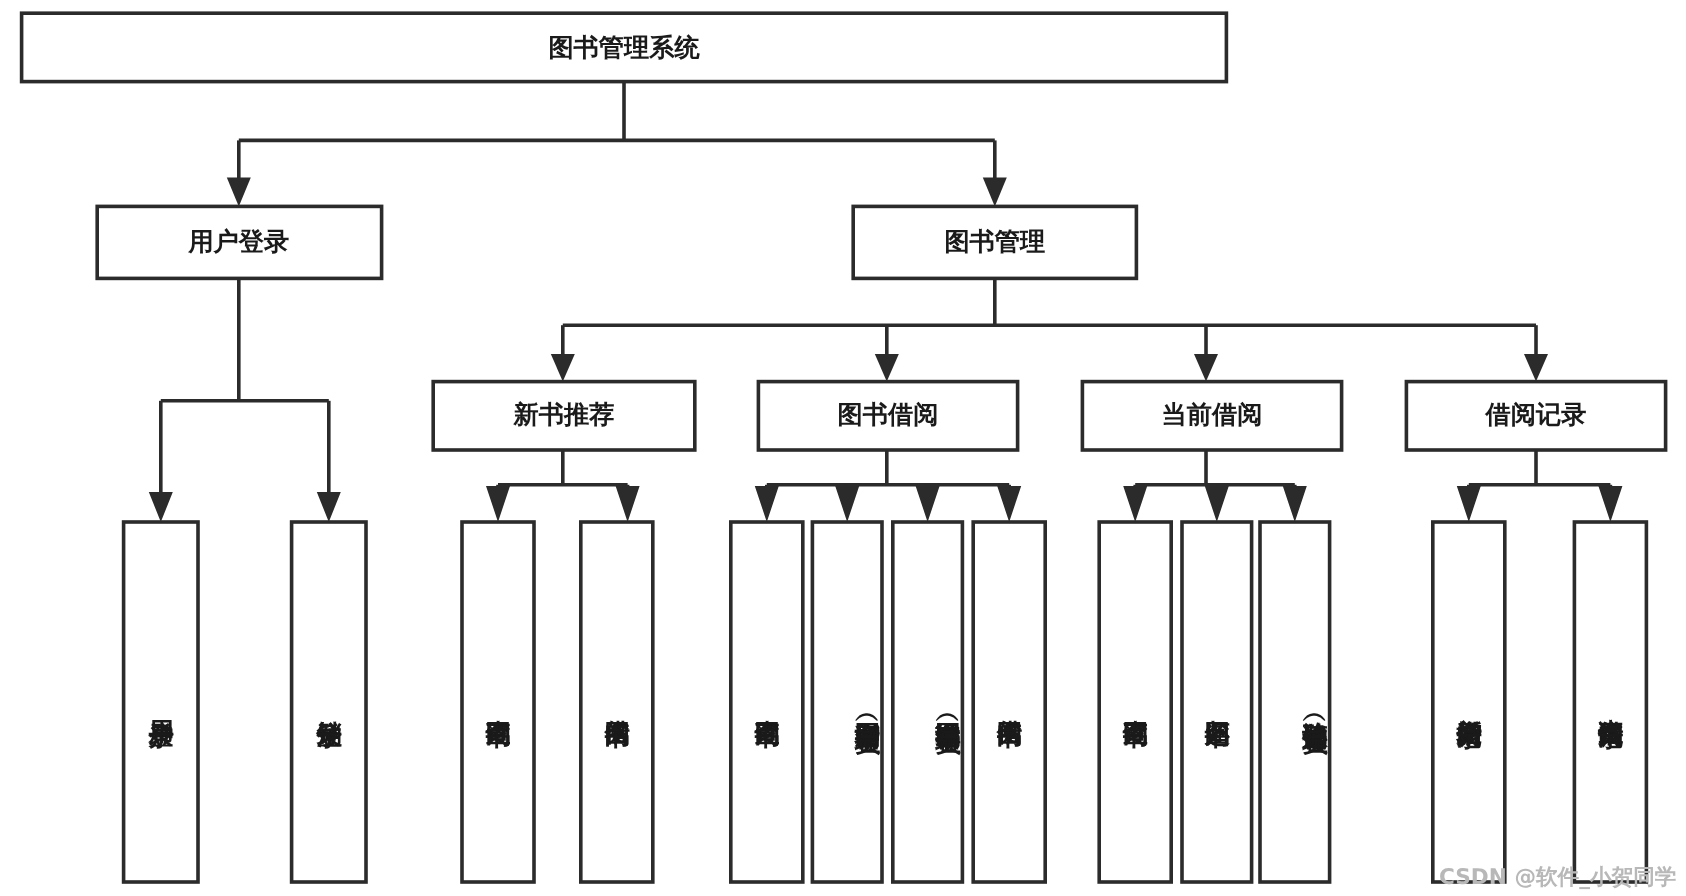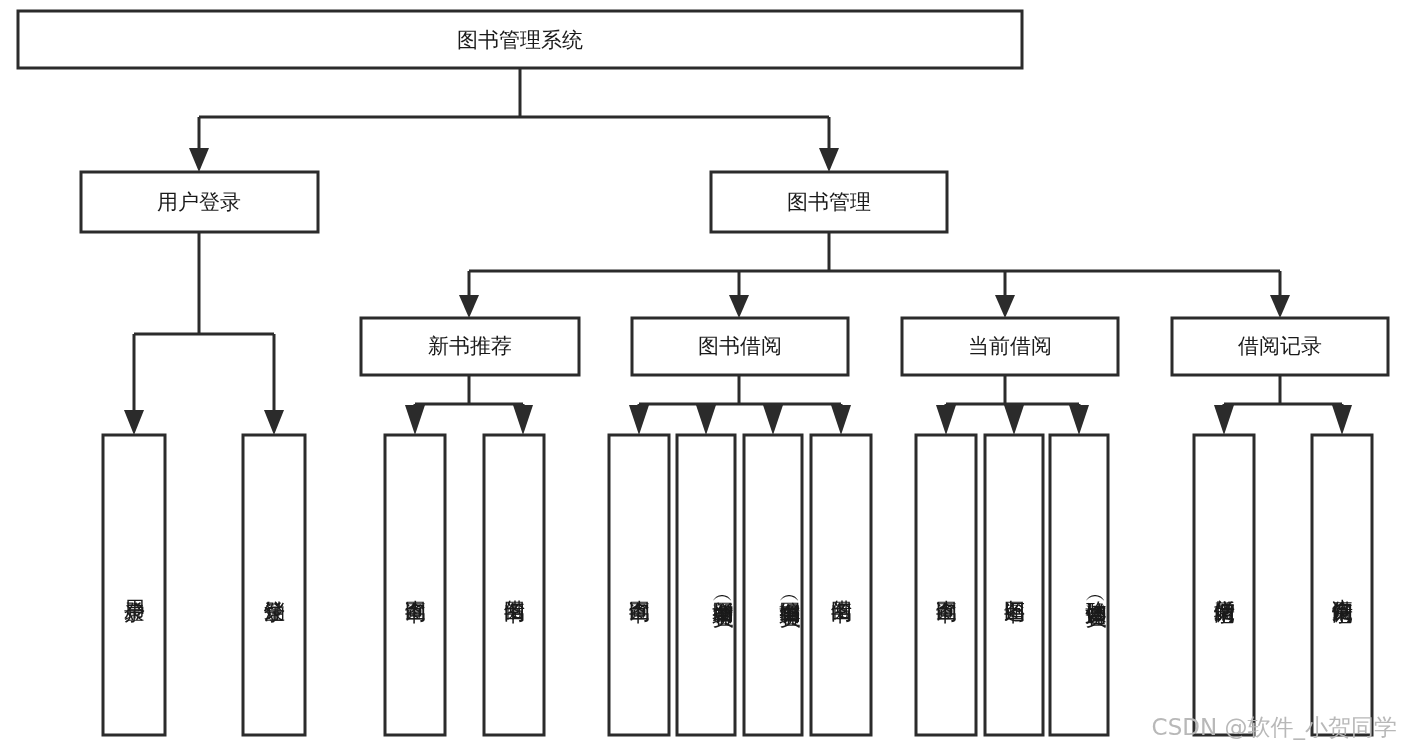--- a/index.html
+++ b/index.html
@@ -11,20 +11,21 @@
     width: 1405px;
     height: 747px;
     font-family: "DejaVu Sans", "Liberation Sans", sans-serif;
     overflow: hidden;
     position: relative;
   }
   #diagram-root {
     position: relative;
     width: 1405px;
     height: 747px;
+    font-weight: bold;
   }
   svg.diagram-canvas {
     position: absolute;
     left: 0;
     top: 0;
     width: 1405px;
     height: 747px;
   }
   .node-box {
     fill: #ffffff;
@@ -62,21 +63,21 @@
     justify-content: center;
     text-align: center;
     pointer-events: none;
     white-space: normal;
   }
   .watermark {
     position: absolute;
     right: 8px;
     bottom: 4px;
     font-family: "DejaVu Sans", "Liberation Sans", sans-serif;
-    font-size: 23px;
+    font-size: 18px;
     color: #b8b8b8;
     white-space: nowrap;
   }
 </style>
 </head>
 <body>
 
 <div id="diagram-root">
 
   <svg class="diagram-canvas" viewBox="0 0 1405 747">

